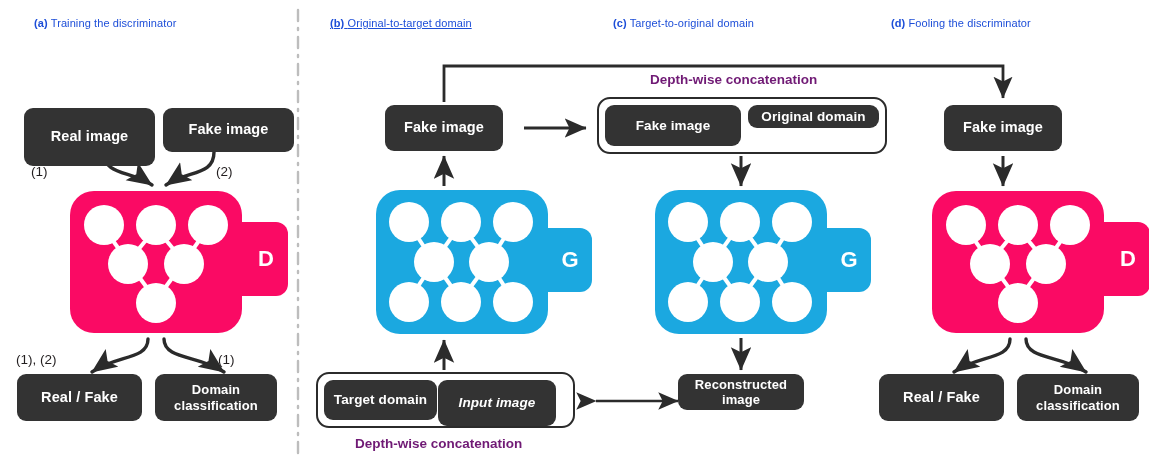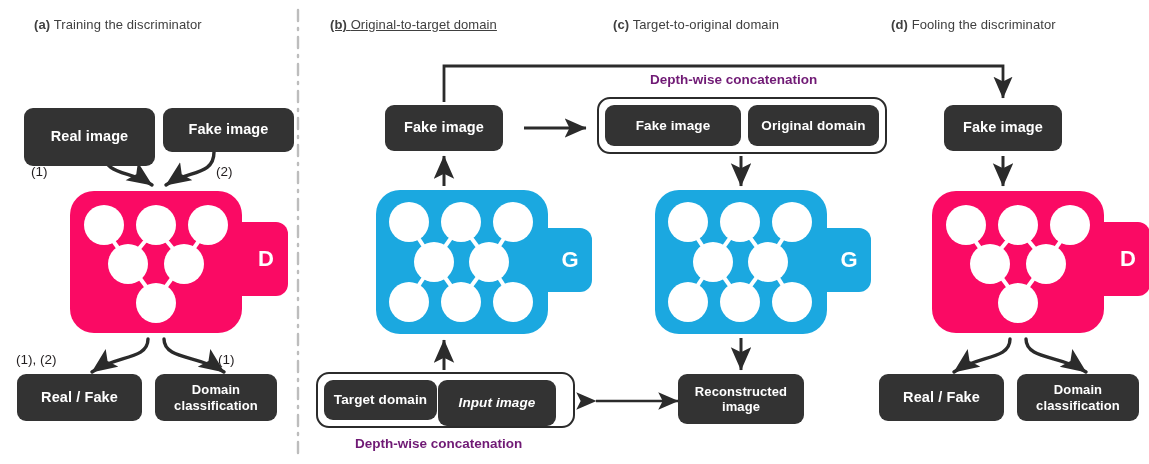--- a/index.html
+++ b/index.html
@@ -3,21 +3,21 @@
 <meta charset="utf-8">
 <style>
   html,body{margin:0;padding:0;background:#ffffff;}
   body{
     width:1149px;height:464px;position:relative;overflow:hidden;
     font-family:"Liberation Sans","DejaVu Sans",sans-serif;
   }
   .stage{position:absolute;inset:0;}
   svg.layer{position:absolute;left:0;top:0;width:1149px;height:464px;overflow:visible;}
   .panel-title{
-    position:absolute;white-space:nowrap;color:#404040;font-size:13px;
+    position:absolute;white-space:nowrap;color:#1d4ed8;font-size:11px;
     letter-spacing:.1px;
   }
   .panel-title .lead{font-weight:bold;}
   .dark-box{
     position:absolute;background:#333333;border-radius:9px;color:#ffffff;
     display:flex;align-items:center;justify-content:center;text-align:center;
     font-weight:bold;font-size:14.5px;line-height:1.18;box-sizing:border-box;
     letter-spacing:.1px;
   }
   .dark-box.two-line{font-size:13px;}
@@ -210,21 +210,21 @@
   <div class="dark-box" style="left:385px;top:105px;width:118px;height:46px;">Fake image</div>
 
   <div class="concat-wrap" style="left:316px;top:372px;width:259px;height:56px;"></div>
   <div class="dark-box" style="left:324px;top:380px;width:113px;height:40px;font-size:13.5px;">Target domain</div>
   <div class="dark-box" style="left:438px;top:380px;width:118px;height:46px;font-size:13.5px;font-style:italic;">Input image</div>
   <div class="concat-label" style="left:355px;top:436px;">Depth-wise concatenation</div>
 
   <div class="concat-label" style="left:650px;top:72px;">Depth-wise concatenation</div>
   <div class="concat-wrap" style="left:597px;top:97px;width:290px;height:57px;"></div>
   <div class="dark-box" style="left:605px;top:105px;width:136px;height:41px;font-size:13.5px;">Fake image</div>
-  <div class="dark-box two-line" style="left:748px;top:105px;width:131px;height:41px;font-size:13.5px;">Original domain</div>
-
-  <div class="dark-box two-line" style="left:678px;top:374px;width:126px;height:50px;padding:0 6px;">Reconstructed image</div>
+  <div class="dark-box two-line" style="left:748px;top:105px;width:131px;height:23px;font-size:13.5px;">Original domain</div>
+
+  <div class="dark-box two-line" style="left:678px;top:374px;width:126px;height:36px;padding:0 6px;">Reconstructed image</div>
 
   <div class="dark-box" style="left:944px;top:105px;width:118px;height:46px;">Fake image</div>
   <div class="dark-box" style="left:879px;top:374px;width:125px;height:47px;">Real / Fake</div>
   <div class="dark-box two-line" style="left:1017px;top:374px;width:122px;height:47px;padding:0 6px;">Domain classification</div>
 
 </div>
 
 </body></html>

